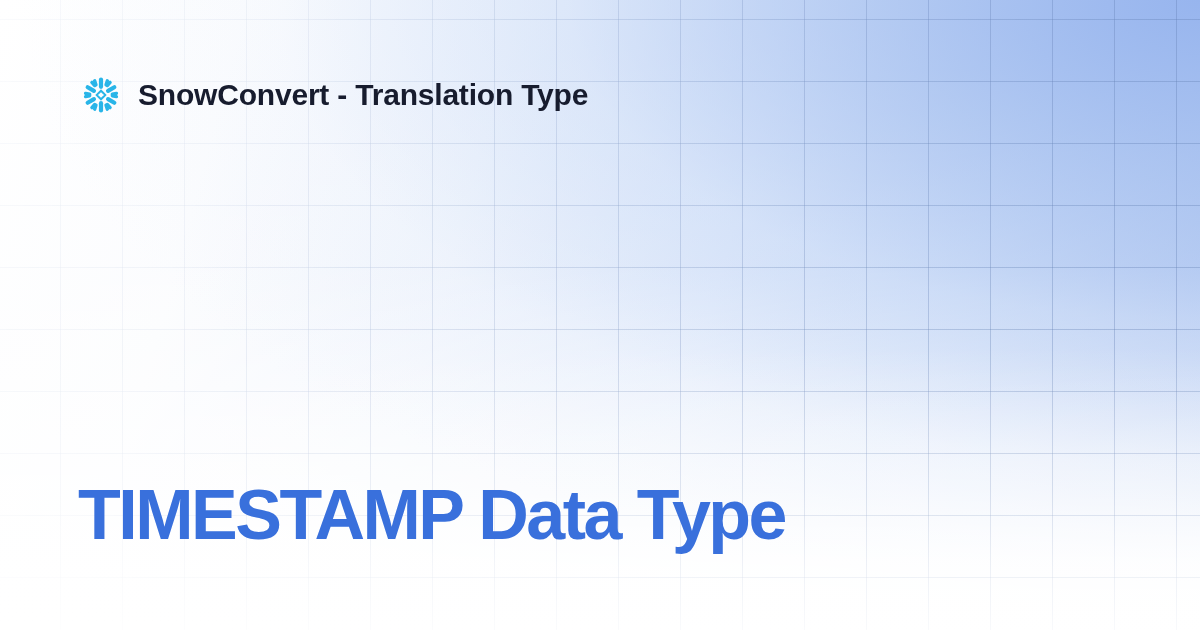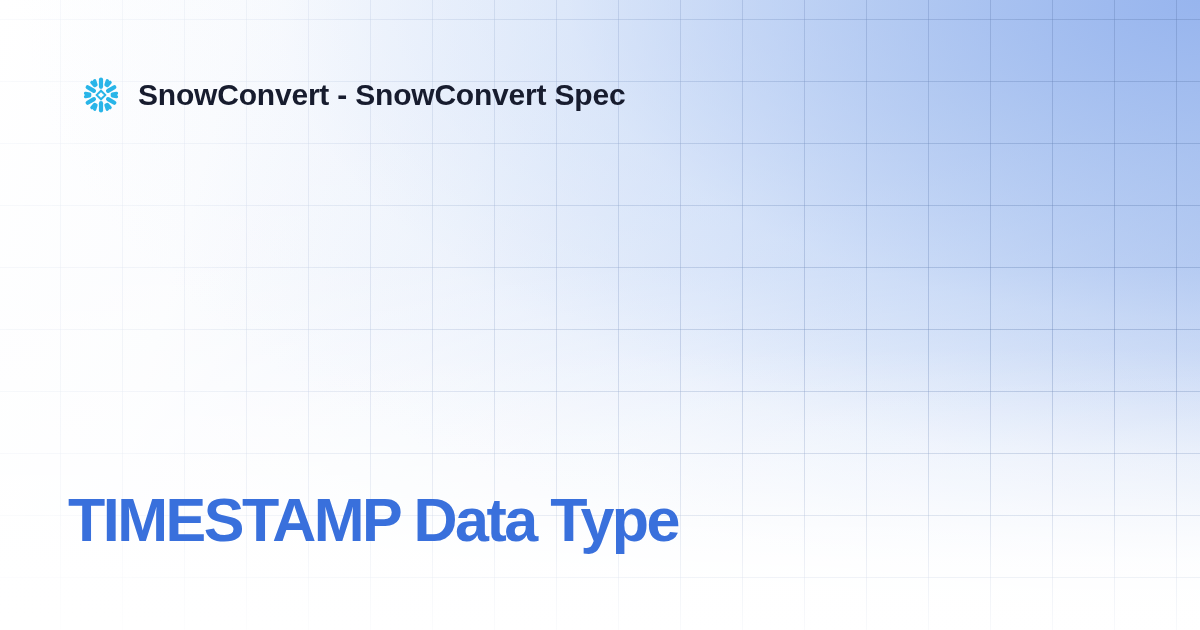--- a/index.html
+++ b/index.html
@@ -116,24 +116,24 @@
     font-weight: bold;
     color: #171c2e;
     letter-spacing: -0.2px;
     white-space: nowrap;
     line-height: 1;
   }
 
   
   .headline {
     position: absolute;
-    left: 68px;
+    left: 78px;
     bottom: 78px;
     width: 1040px;
-    font-size: 61px;
+    font-size: 70px;
     font-weight: bold;
     color: #3970dc;
     letter-spacing: -2.5px;
     line-height: 1.05;
     white-space: nowrap;
   }
 </style>
 </head>
 <body>
 
@@ -172,18 +172,18 @@
             <rect x="60.5" y="8" width="9" height="20" rx="4.5" transform="rotate(18 65 18)"></rect>
             <rect x="44.5" y="66" width="11" height="30" rx="5.5"></rect>
             <rect x="30.5" y="72" width="9" height="20" rx="4.5" transform="rotate(18 35 82)"></rect>
             <rect x="60.5" y="72" width="9" height="20" rx="4.5" transform="rotate(-18 65 82)"></rect>
           </g>
 
           <path d="M50 35 L65 50 L50 65 L35 50 Z M50 43 L42 50 L50 57 L58 50 Z" fill-rule="evenodd"></path>
         </g>
       </svg>
     </span>
-    <span class="brand-title">SnowConvert - SnowConvert Spec</span>
+    <span class="brand-title">SnowConvert - Translation Type</span>
   </div>
 
   <div class="headline">TIMESTAMP Data Type</div>
 
 </div>
 
 </body></html>

